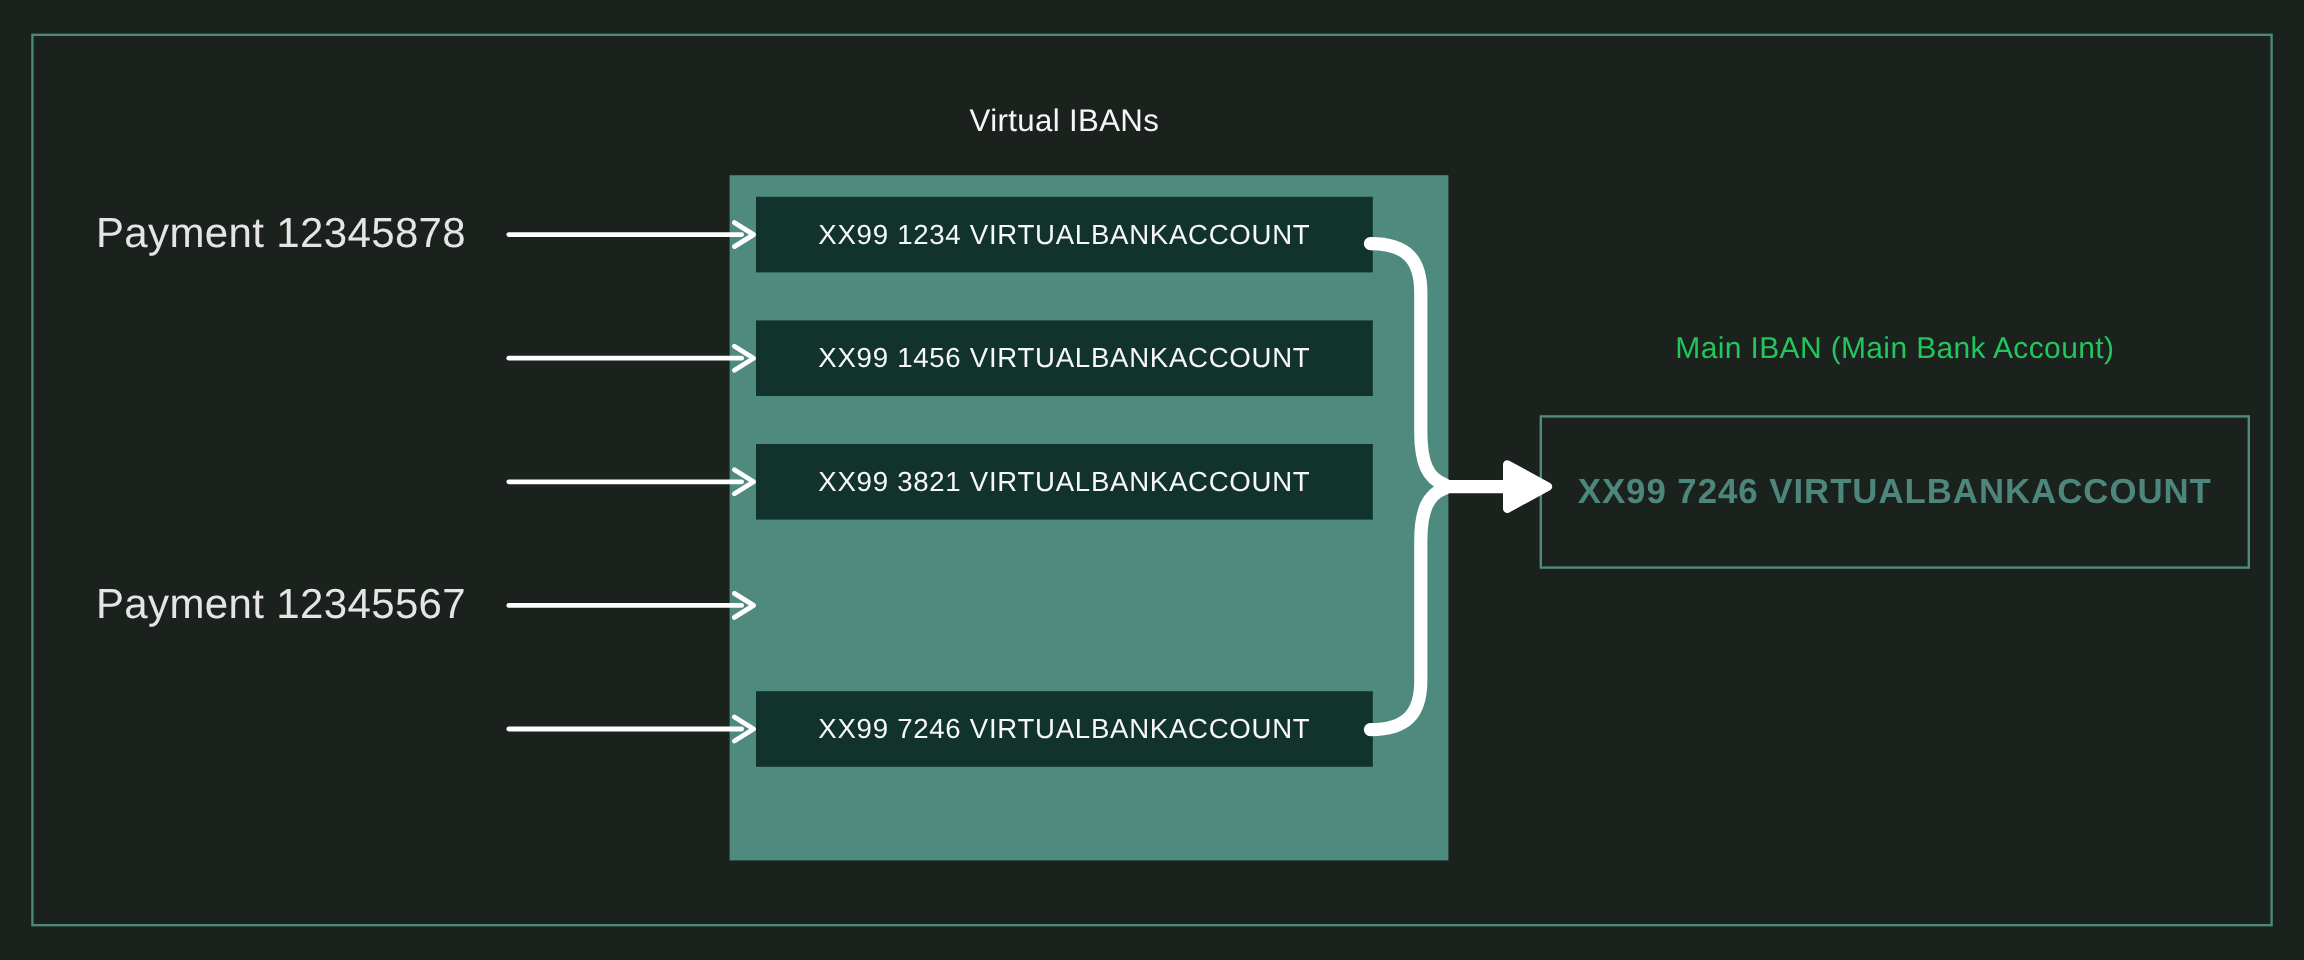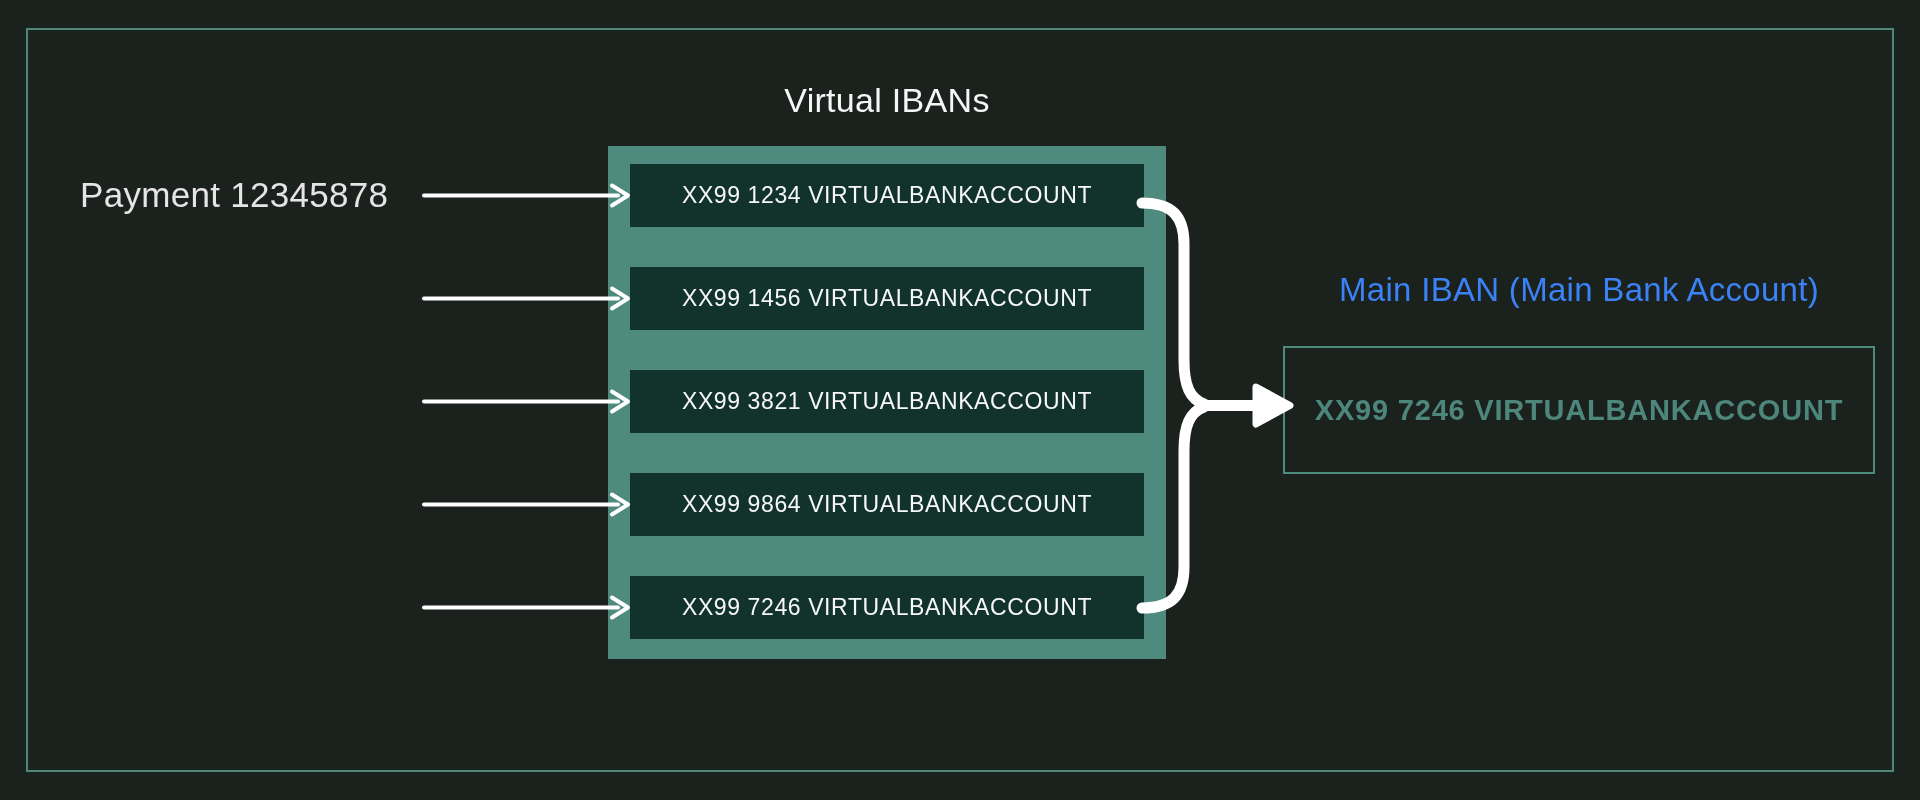--- a/index.html
+++ b/index.html
@@ -24,21 +24,21 @@
     border: 2px solid #4c8779;
     box-sizing: border-box;
   }
   .diagram-title {
     position: absolute;
     left: 608px;
     top: 83px;
     width: 558px;
     text-align: center;
     color: #f5f6f5;
-    font-size: 34px;
+    font-size: 26px;
     line-height: 34px;
     letter-spacing: 0.3px;
   }
   .payment-label {
     position: absolute;
     left: 80px;
     width: 360px;
     color: #e5e5e5;
     font-size: 35px;
     line-height: 48px;
@@ -48,22 +48,23 @@
   .p-r1 { top: 171px; }
   .p-r2 { top: 274px; }
   .p-r3 { top: 377px; }
   .p-r4 { top: 480px; }
   .p-r5 { top: 583px; }
   .viban-panel {
     position: absolute;
     left: 608px;
     top: 146px;
     width: 558px;
-    height: 513px;
+    height: 571px;
     background: #4f8a7e;
+    padding-left: 41px;
   }
   .viban-box {
     position: absolute;
     left: 22px;
     width: 514px;
     height: 63px;
     background: #11332b;
     display: flex;
     align-items: center;
     justify-content: center;
@@ -78,22 +79,22 @@
     font-size: 23px;
     letter-spacing: 0.6px;
     white-space: nowrap;
   }
   .main-heading {
     position: absolute;
     left: 1283px;
     top: 272px;
     width: 592px;
     text-align: center;
-    color: #3b82f6;
-    font-size: 33px;
+    color: #22c55e;
+    font-size: 25px;
     line-height: 36px;
     letter-spacing: 0.3px;
     white-space: nowrap;
   }
   .main-iban-box {
     position: absolute;
     left: 1283px;
     top: 346px;
     width: 592px;
     height: 128px;
@@ -122,33 +123,31 @@
 </head>
 <body>
 
 <div class="stage">
 
   <div class="frame"></div>
 
   <div class="diagram-title">Virtual IBANs</div>
 
   <div class="payment-label p-r1">Payment 12345878</div>
+  <div class="payment-label p-r4">Payment 12345567</div>
 
   <div class="viban-panel">
     <div class="viban-box b-r1">
       <span>XX99 1234 VIRTUALBANKACCOUNT</span>
     </div>
     <div class="viban-box b-r2">
       <span>XX99 1456 VIRTUALBANKACCOUNT</span>
     </div>
     <div class="viban-box b-r3">
       <span>XX99 3821 VIRTUALBANKACCOUNT</span>
-    </div>
-    <div class="viban-box b-r4">
-      <span>XX99 9864 VIRTUALBANKACCOUNT</span>
     </div>
     <div class="viban-box b-r5">
       <span>XX99 7246 VIRTUALBANKACCOUNT</span>
     </div>
   </div>
 
   <div class="main-heading">Main IBAN (Main Bank Account)</div>
 
   <div class="main-iban-box">
     <span>XX99 7246 VIRTUALBANKACCOUNT</span>

